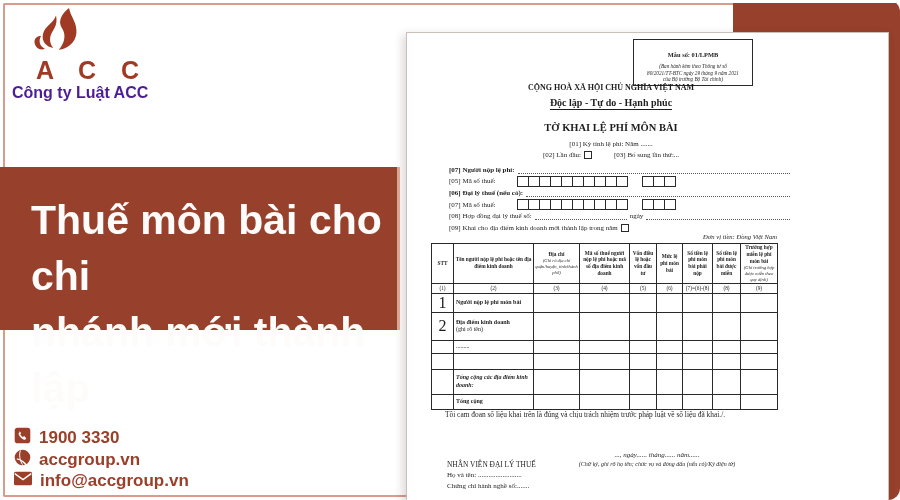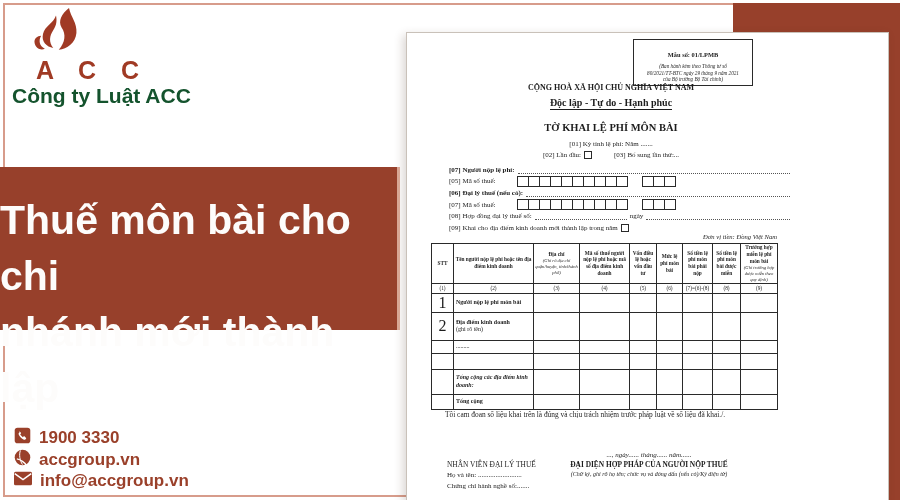--- a/index.html
+++ b/index.html
@@ -1,29 +1,29 @@
 <!DOCTYPE html>
 <html><head>
 <meta charset="utf-8">
 <style>
   html,body{margin:0;padding:0;background:#fff;}
   .stage{position:relative;width:900px;height:500px;background:#ffffff;overflow:hidden;
-         font-family:"Liberation Sans","DejaVu Sans",sans-serif;}
+         font-family:"Liberation Sans","DejaVu Sans",sans-serif;border-radius:12px;}
   
   .frame{position:absolute;left:3px;top:3px;right:3px;bottom:3px;border:2px solid #d79c8b;z-index:0;}
   
   .corner-red{position:absolute;left:733px;top:3px;right:0;bottom:0;background:#97402b;z-index:1;}
   
   .banner{position:absolute;left:0;top:167px;width:400px;height:163px;background:#97402b;
           border-right:3px solid #d8a694;box-sizing:border-box;z-index:3;
-          color:#fdfcfb;font-weight:bold;font-size:41px;line-height:56px;padding:25px 0 0 0;}
+          color:#fdfcfb;font-weight:bold;font-size:41px;line-height:56px;padding:25px 0 0 31px;}
   
   .flame{position:absolute;left:28px;top:8px;z-index:2;}
   .acc{position:absolute;left:36px;top:56px;z-index:2;font-size:25px;font-weight:bold;color:#a03a24;letter-spacing:9px;}
-  .company{position:absolute;left:12px;top:84px;z-index:2;font-size:21px;font-weight:bold;color:#14532d;}
+  .company{position:absolute;left:12px;top:84px;z-index:2;font-size:16px;font-weight:bold;color:#4c1d95;}
   
   .contact{position:absolute;left:14px;top:427px;z-index:2;display:flex;flex-direction:column;gap:0;
            color:#9a402a;font-size:17px;font-weight:bold;}
   .crow{display:flex;align-items:center;gap:8px;}
   
   .paper{position:absolute;left:406px;top:32px;width:481px;height:468px;background:#fff;
          border:1px solid #c9c1b9;border-bottom:none;box-shadow:-3px 3px 9px rgba(70,45,30,.20);
          z-index:2;font-family:"Liberation Serif","DejaVu Serif",serif;color:#1d1d1d;}
   .stamp{position:absolute;left:226px;top:6px;width:120px;border:1px solid #2a2a2a;text-align:center;
          padding:2px 1px;box-sizing:border-box;line-height:1.3;}
@@ -53,21 +53,21 @@
   .h-note{display:block;font-weight:normal;font-style:italic;font-size:4.6px;}
   .numrow td{font-size:5.3px;height:9px;}
   .ftable .lc{text-align:left;font-size:6px;padding:1px 2px;line-height:1.2;}
   .r1 td{height:15px;} .r2 td{height:25px;} .r3 td{height:10px;} .r4 td{height:13px;}
   .r5 td{height:22px;} .r6 td{height:12px;}
   .it{font-style:italic;}
   .sub{font-weight:normal;display:block;}
   .decl{position:absolute;left:24px;top:377px;width:352px;font-size:7.4px;line-height:1.35;text-indent:14px;}
   .sigl{position:absolute;left:40px;top:426px;font-size:7px;line-height:1.55;}
   .sigl .t{font-weight:normal;font-size:7.4px;}
-  .sigr{position:absolute;left:126px;top:418px;width:232px;text-align:center;font-size:7px;line-height:1.35;}
+  .sigr{position:absolute;left:134px;top:418px;width:232px;text-align:center;font-size:7px;line-height:1.35;}
   .sigr .date{font-style:italic;}
   .sigr .t{font-weight:bold;font-size:7.4px;display:block;}
   .sigr .note{font-style:italic;font-size:6px;display:block;}
 </style>
 </head>
 <body>
 
 <div class="stage">
   <div class="frame"></div>
   <div class="corner-red"></div>
@@ -314,18 +314,17 @@
     <div class="decl">Tôi cam đoan số liệu khai trên là đúng và chịu trách nhiệm trước pháp luật về số liệu đã khai./.</div>
 
     <div class="sigl">
       <div class="t">NHÂN VIÊN ĐẠI LÝ THUẾ</div>
       <div>Họ và tên: .........................</div>
       <div>Chứng chỉ hành nghề số:.......</div>
     </div>
 
     <div class="sigr">
       <span class="date">..., ngày...... tháng...... năm......</span>
-      <span class="t">ĐẠI DIỆN HỢP PHÁP CỦA NGƯỜI NỘP THUẾ</span>
       <span class="note">(Chữ ký, ghi rõ họ tên; chức vụ và đóng dấu (nếu có)/Ký điện tử)</span>
     </div>
 
   </div>
 </div>
 
 </body></html>

